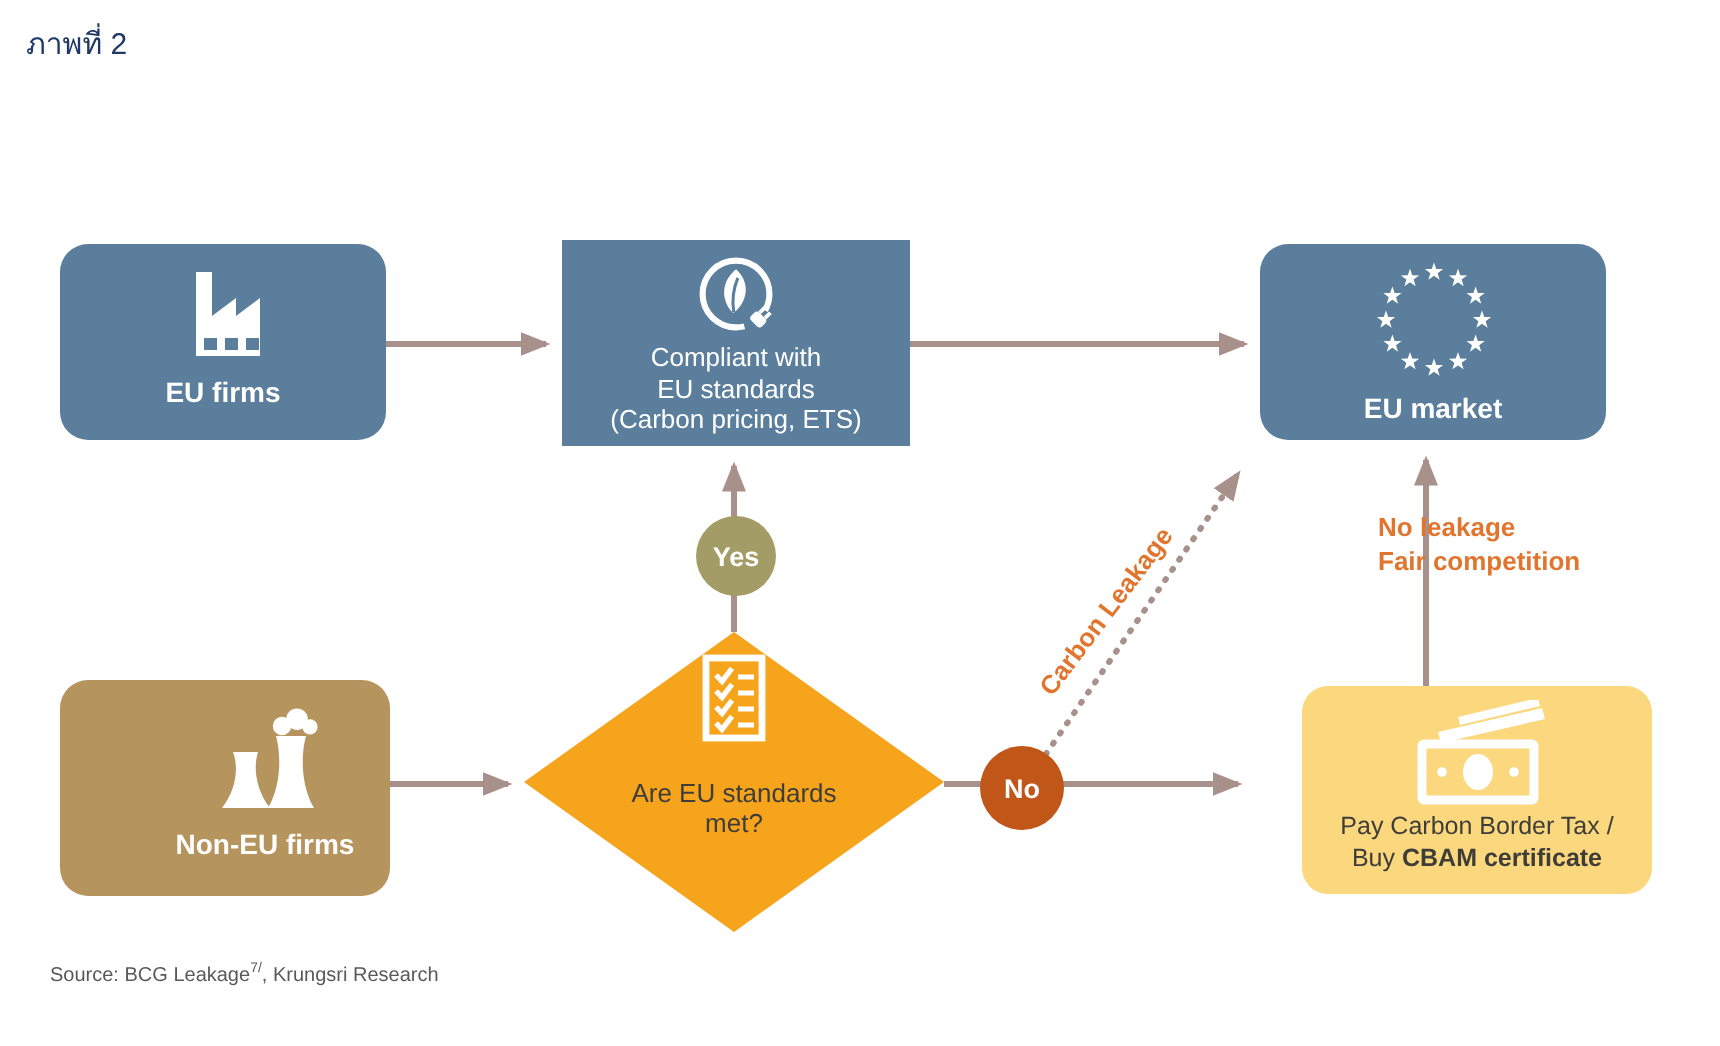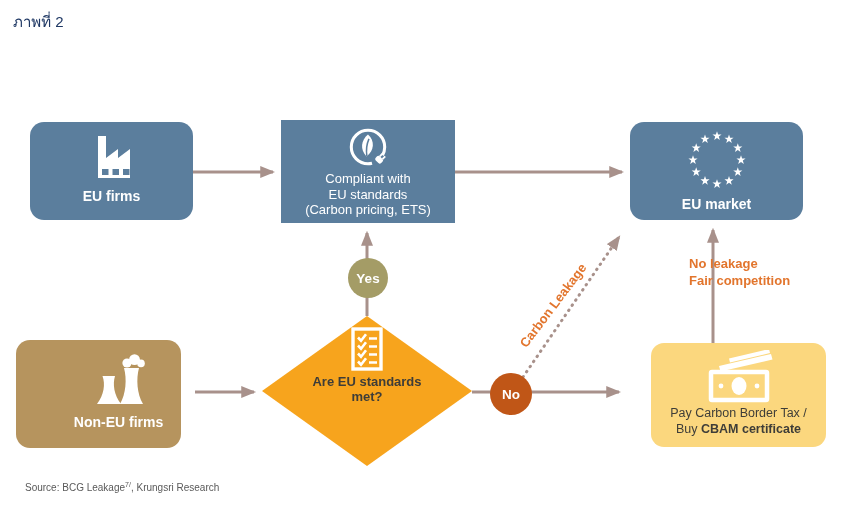--- a/index.html
+++ b/index.html
@@ -29,26 +29,26 @@
 
   .node-euf { left:30px; top:122px; width:163px; height:98px; padding-top:12px; }
   .node-euf .label { margin-top:8px; }
 
   .node-comp { left:281px; top:120px; width:174px; height:103px; padding-top:6px; }
   .comp-text { margin-top:3px; color:#fff; font-size:13px; line-height:1.2; }
 
   .node-eum { left:630px; top:122px; width:173px; height:98px; padding-top:8px; }
   .node-eum .label { margin-top:6px; }
 
-  .node-nef { left:16px; top:340px; width:165px; height:108px; padding-top:14px;padding-left:40px; }
+  .node-nef { left:30px; top:340px; width:165px; height:108px; padding-top:14px;padding-left:40px; }
   .node-nef .label { margin-top:8px; }
 
   .diamond { left:262px; top:316px; width:210px; height:150px; background:var(--diamond);
              clip-path:polygon(50% 0, 100% 50%, 50% 100%, 0 50%); padding-top:11px; }
-  .diamond .q { width:122px; margin-top:3px; font-size:13px; font-weight:bold;
+  .diamond .q { width:122px; margin-top:18px; font-size:13px; font-weight:normal;
                 color:var(--dark-text); line-height:1.16; }
 
   .cert { left:651px; top:343px; width:175px; height:104px; background:var(--light-yellow-box); padding-top:7px;border-radius:13px; }
   .cert-text { margin-top:1px; color:var(--dark-text); font-size:12.5px; line-height:1.3; }
 
   .badge { position:absolute; z-index:3; border-radius:50%; color:#fff; font-weight:bold;
            display:flex; align-items:center; justify-content:center; }
   .badge-yes { left:348px; top:258px; width:40px; height:40px; background:var(--yes-circle); font-size:13.5px; }
   .badge-no  { left:490px; top:373px; width:42px; height:42px; background:var(--no-circle); font-size:13.5px; }
 

